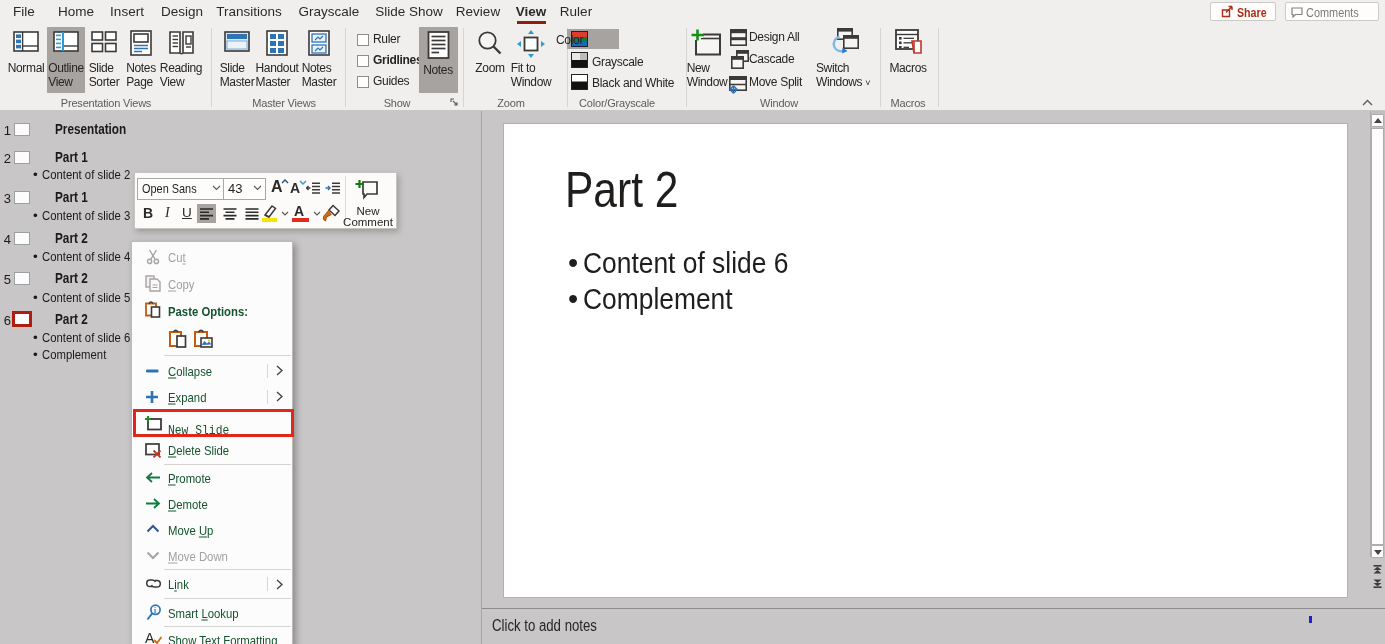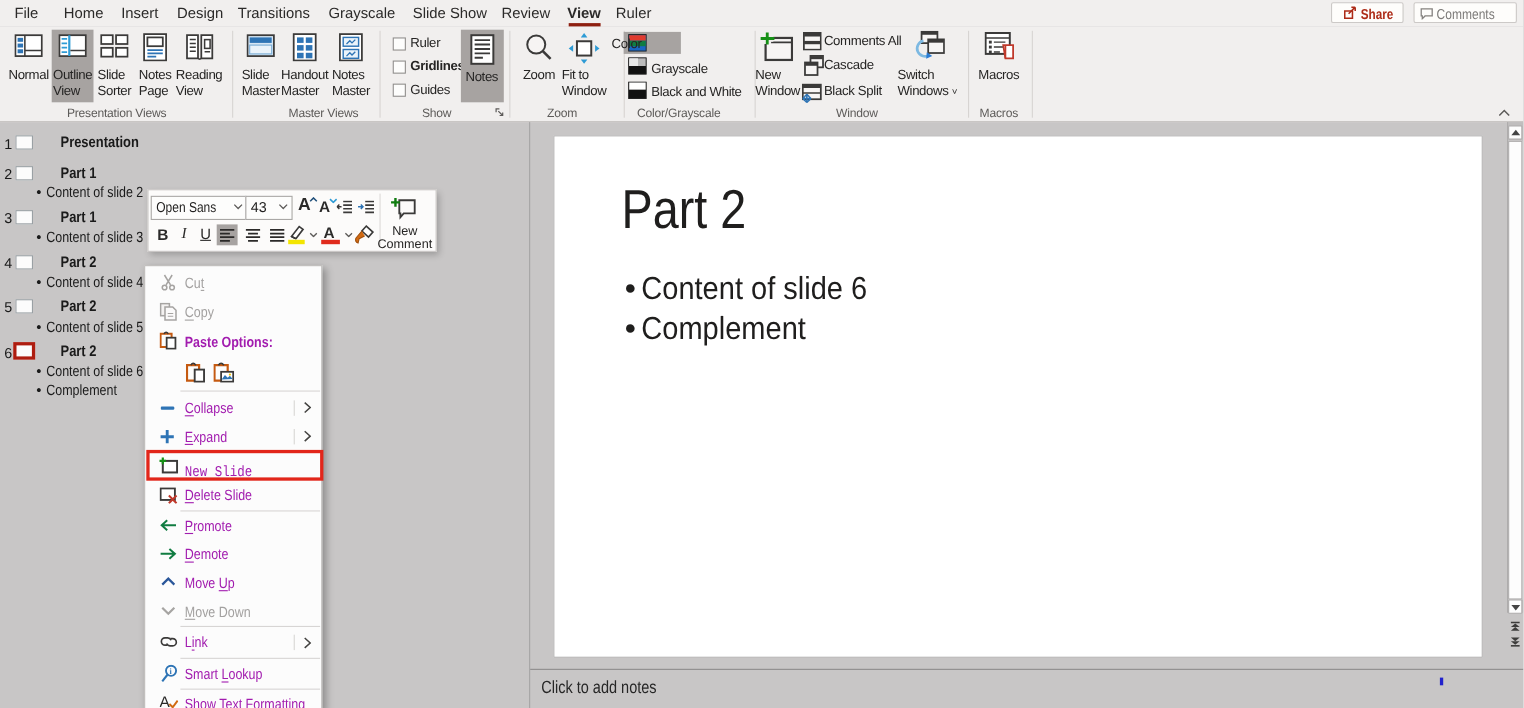--- a/index.html
+++ b/index.html
@@ -18,21 +18,21 @@
   .sel{position:absolute;background:#a7a3a1;}
   .cklb{position:absolute;font-size:12px;color:#262524;white-space:nowrap;letter-spacing:-0.3px;}
   .ckbx{position:absolute;width:10px;height:10px;background:#fdfdfc;border:1px solid #8f8d8b;}
   
   .onum{position:absolute;font-size:13px;color:#1a1a1a;transform:translateX(-100%);}
   .osq{position:absolute;width:14px;height:11px;background:#fcfcfc;border:1px solid #9aa0a4;}
   .otitle{position:absolute;font-size:14px;font-weight:bold;color:#1a1a1a;white-space:nowrap;padding-left:20px;}
   .obul{position:absolute;font-size:13.5px;color:#1a1a1a;white-space:nowrap;}
   
   #cmenu{position:absolute;left:131px;top:241px;width:160px;height:403px;background:#fcfcfc;border:1px solid #bdbbb9;box-shadow:3px 3px 7px rgba(0,0,0,0.3);}
-  .mi{position:absolute;left:168px;font-size:13.5px;color:#a21caf;white-space:nowrap;transform:translateY(-50%);}
+  .mi{position:absolute;left:168px;font-size:13.5px;color:#14532d;white-space:nowrap;transform:translateY(-50%);}
   .mi u{text-underline-offset:2px;}
   .mgray{color:#a3a1a0;}
   .msep{position:absolute;left:33px;right:1px;height:1px;background:#d7d5d4;}
   
   #mbar{position:absolute;left:134px;top:172px;width:261px;height:55px;background:#fcfbfa;border:1px solid #c6c3c1;box-shadow:2px 3px 6px rgba(0,0,0,0.22);}
   .combo{position:absolute;background:#fdfdfc;border:1px solid #aaa8a6;}
   
   .sbtn{position:absolute;left:1371px;width:13px;height:13px;background:#fdfdfd;border:1px solid #aeacac;box-sizing:border-box;border-radius:1px;}
   .tri{width:0;height:0;position:absolute;}
 </style>
@@ -133,21 +133,21 @@
   </svg>
   <div class="rlb" style="left:277px;top:61px;">Handout<br>Master</div>
   <svg class="ab" style="left:307px;top:30px;" width="24" height="26" viewBox="0 0 24 26">
     <rect x="2" y="1" width="20" height="24" fill="#fff" stroke="#3b3a39" stroke-width="1.6"></rect>
     <rect x="5" y="4" width="14" height="8" fill="#eaf3fa" stroke="#2e74b5" stroke-width="1.3"></rect>
     <path d="M8 10 l3-3 2 2 3-3" fill="none" stroke="#2e74b5" stroke-width="1.2"></path>
     <rect x="5" y="15" width="14" height="8" fill="#eaf3fa" stroke="#2e74b5" stroke-width="1.3"></rect>
     <path d="M8 21 l3-3 2 2 3-3" fill="none" stroke="#2e74b5" stroke-width="1.2"></path>
   </svg>
   <div class="rlb" style="left:319px;top:61px;">Notes<br>Master</div>
-  <div class="glabel" style="left:294px;">Master Views</div>
+  <div class="glabel" style="left:284px;">Master Views</div>
   <div class="gdiv" style="left:345px;"></div>
 
   <div class="ckbx" style="left:357px;top:34px;"></div>
   <div class="cklb" style="left:373px;top:32px;">Ruler</div>
   <div class="ckbx" style="left:357px;top:55px;"></div>
   <div class="cklb" style="left:373px;top:53px;font-weight:bold;">Gridlines</div>
   <div class="ckbx" style="left:357px;top:76px;"></div>
   <div class="cklb" style="left:373px;top:74px;">Guides</div>
   <div class="sel" style="left:419px;top:27px;width:39px;height:66px;"></div>
   <svg class="ab" style="left:427px;top:31px;" width="23" height="28" viewBox="0 0 23 28">
@@ -207,35 +207,35 @@
     <path d="M8 10.5 h24" stroke="#3b3a39" stroke-width="1.6"></path>
     <path d="M2 6.5 h13 M9.5 1 v11" stroke="#f1efee" stroke-width="7"></path>
     <path d="M9.5 1.5 v11 M3.5 7 h12.5" stroke="#169016" stroke-width="2.6" fill="none"></path>
   </svg>
   <div class="rlb" style="left:707px;top:61px;">New<br>Window</div>
   <svg class="ab" style="left:730px;top:29px;" width="17" height="17" viewBox="0 0 17 17">
     <rect x="0.8" y="0.8" width="15.4" height="15.4" fill="#f7f5f4" stroke="#3b3a39" stroke-width="1.6"></rect>
     <rect x="1" y="1" width="15" height="3.2" fill="#3b3a39"></rect>
     <rect x="1" y="8.2" width="15" height="3" fill="#3b3a39"></rect>
   </svg>
-  <div class="cklb" style="left:749px;top:30px;">Comments All</div>
+  <div class="cklb" style="left:749px;top:30px;">Design All</div>
   <svg class="ab" style="left:731px;top:50px;" width="18" height="19" viewBox="0 0 18 19">
     <rect x="5.8" y="0.8" width="11.4" height="10.4" fill="#f7f5f4" stroke="#3b3a39" stroke-width="1.6"></rect>
     <rect x="6" y="1" width="11" height="2.8" fill="#3b3a39"></rect>
     <rect x="0.8" y="6.8" width="11.4" height="11.4" fill="#f7f5f4" stroke="#3b3a39" stroke-width="1.6"></rect>
     <rect x="1" y="7" width="11" height="2.8" fill="#3b3a39"></rect>
   </svg>
   <div class="cklb" style="left:749px;top:52px;">Cascade</div>
   <svg class="ab" style="left:729px;top:76px;" width="19" height="18" viewBox="0 0 19 18">
     <rect x="0.8" y="0.8" width="16.4" height="13.4" fill="#f7f5f4" stroke="#3b3a39" stroke-width="1.6"></rect>
     <rect x="1" y="1" width="16" height="3" fill="#3b3a39"></rect>
     <path d="M1 8.5 h16" stroke="#3b3a39" stroke-width="1.5"></path>
     <path d="M4.5 9.5 v8 M0.5 13.5 h8 M4.5 9.8 l-2 2 M4.5 9.8 l2 2 M4.5 17.2 l-2 -2 M4.5 17.2 l2 -2 M0.8 13.5 l2 -2 M0.8 13.5 l2 2 M8.2 13.5 l-2 -2 M8.2 13.5 l-2 2" stroke="#2e74b5" stroke-width="1.4" fill="none"></path>
   </svg>
-  <div class="cklb" style="left:749px;top:75px;">Black Split</div>
+  <div class="cklb" style="left:749px;top:75px;">Move Split</div>
   <svg class="ab" style="left:831px;top:28px;" width="28" height="30" viewBox="0 0 28 30">
     <rect x="6.8" y="0.8" width="14.4" height="10.4" fill="#f7f5f4" stroke="#3b3a39" stroke-width="1.6"></rect>
     <rect x="7" y="1" width="14" height="2.6" fill="#3b3a39"></rect>
     <rect x="12.8" y="7.8" width="14.4" height="12.4" fill="#f7f5f4" stroke="#3b3a39" stroke-width="1.6"></rect>
     <rect x="13" y="8" width="14" height="2.8" fill="#3b3a39"></rect>
     <path d="M8.5 9 a7.2 7.2 0 1 0 5.5 13" fill="none" stroke="#7db9e2" stroke-width="2.4"></path>
     <path d="M11.5 19.5 l5 3.5 -5.5 2.5 z" fill="#2b7cd3"></path>
   </svg>
   <div class="rlb" style="left:843px;top:61px;">Switch<br>Windows <span style="font-size:9px;">˅</span></div>
   <div class="glabel" style="left:779px;">Window</div>

